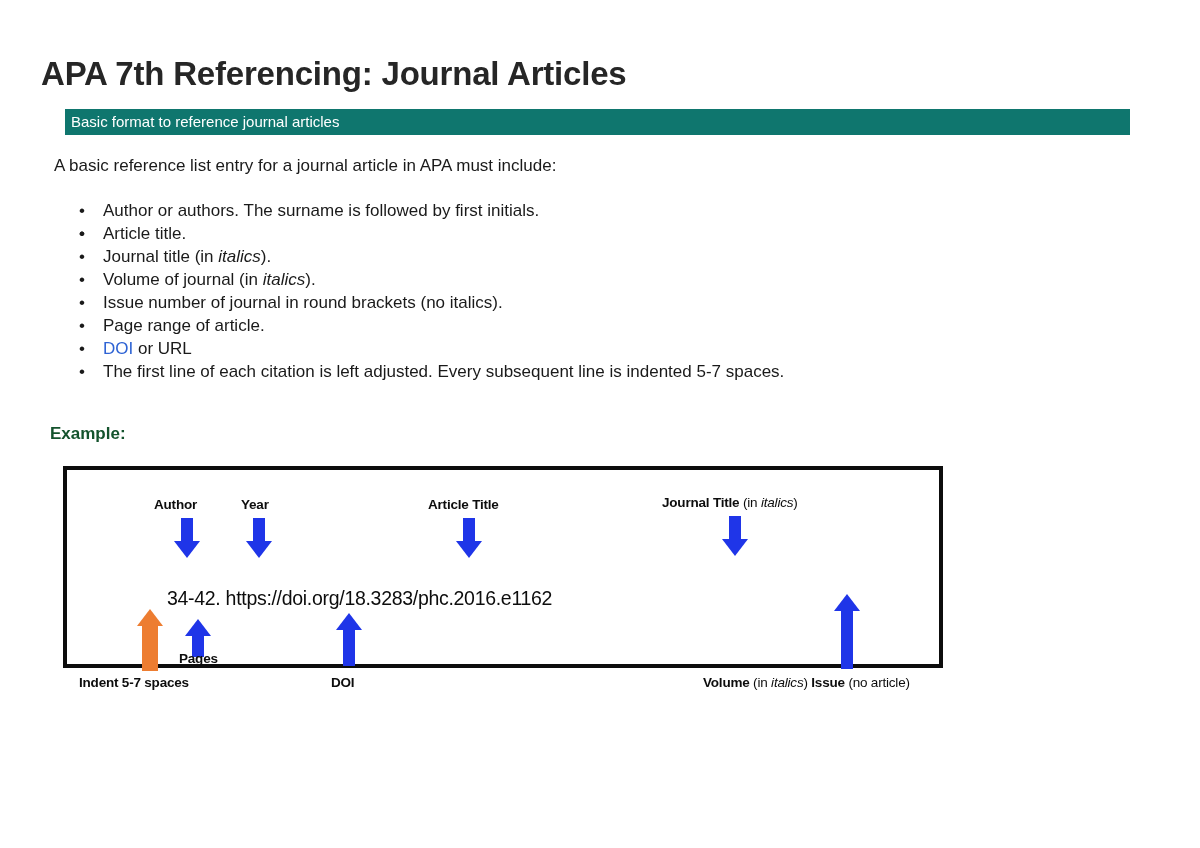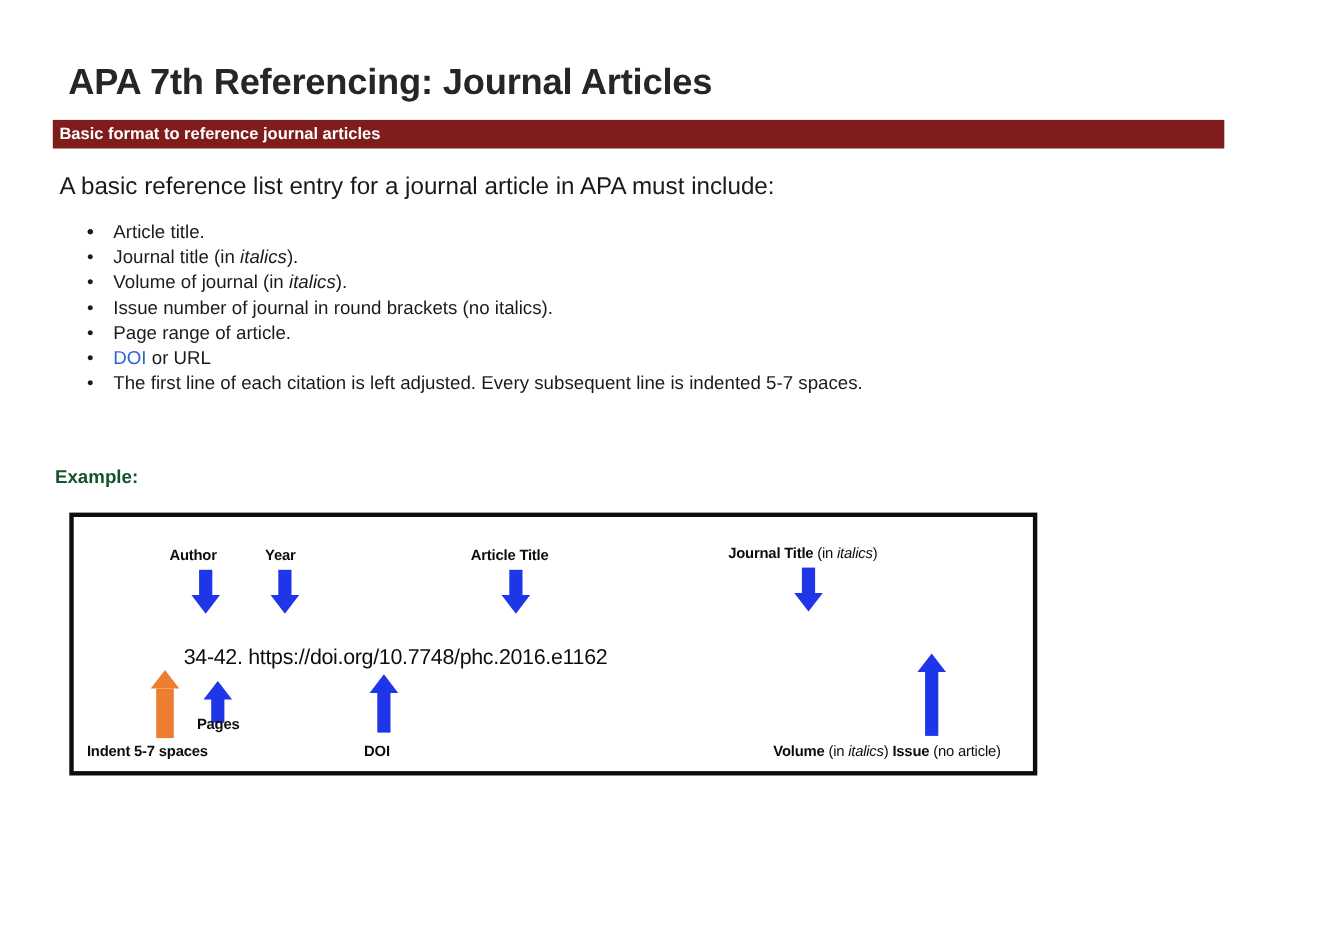--- a/index.html
+++ b/index.html
@@ -12,54 +12,53 @@
     height: 848px;
     position: relative;
     font-family: "Liberation Sans", sans-serif;
     color: #000000;
     overflow: hidden;
   }
 
   
   .page-title {
     position: absolute;
-    left: 62px;
+    left: 41px;
     top: 55px;
     font-size: 33px;
     font-weight: bold;
     letter-spacing: -0.2px;
     color: #262626;
     white-space: nowrap;
   }
 
   
   .section-bar {
     position: absolute;
-    left: 48px;
+    left: 65px;
     top: 109px;
     width: 1065px;
     height: 26px;
-    background: #7f1d1d;
-    font-weight: bold;
+    background: #0f766e;
   }
   .section-bar-label {
     position: absolute;
     left: 6px;
     top: 4px;
     font-size: 15px;
     color: #ffffff;
     white-space: nowrap;
   }
 
   
   .intro {
     position: absolute;
     left: 54px;
     top: 156px;
-    font-size: 22px;
+    font-size: 17px;
     color: #1a1a1a;
     white-space: nowrap;
   }
 
   
   .bullets {
     position: absolute;
     left: 70px;
     top: 199px;
     margin: 0;
@@ -93,21 +92,21 @@
     font-weight: bold;
     color: #14532d;
   }
 
   
   .example-box {
     position: absolute;
     left: 63px;
     top: 466px;
     width: 880px;
-    height: 239px;
+    height: 202px;
     border: 4px solid #0d0d0d;
     box-sizing: border-box;
     background: #ffffff;
     text-decoration: underline;
   }
 
   
   .annot {
     position: absolute;
     font-family: "Liberation Sans", sans-serif;
@@ -173,20 +172,21 @@
 
 <div class="section-bar">
   <div class="section-bar-label">Basic format to reference journal articles</div>
 </div>
 
 <div class="intro">A basic reference list entry for a journal article in APA must include:</div>
 
 <ul class="bullets">
   <li>
     <span class="dot">•</span>
+    <span>Author or authors. The surname is followed by first initials.</span>
   </li>
   <li>
     <span class="dot">•</span>
   </li>
   <li>
     <span class="dot">•</span>
     <span>Article title.</span>
   </li>
   <li>
     <span class="dot">•</span>
@@ -240,21 +240,21 @@
     <div class="shaft" style="height:26px;"></div>
       <div class="head"></div>
   </div>
 
   <div class="arrow down" style="left:653px; top:46px; width:30px; height:40px;">
     <div class="shaft" style="height:26px;"></div>
       <div class="head"></div>
   </div>
 
 
-  <div class="citation" style="left:100px; top:117px;">34-42. https://doi.org/10.7748/phc.2016.e1162</div>
+  <div class="citation" style="left:100px; top:117px;">34-42. https://doi.org/18.3283/phc.2016.e1162</div>
 
   <div class="arrow up orange" style="left:67px; top:139px; width:32px; height:62px;">
     <div class="head"></div>
       <div class="shaft" style="height:45px; width:16px;"></div>
   </div>
 
   <div class="arrow up" style="left:117px; top:149px; width:28px; height:38px;">
     <div class="head"></div>
       <div class="shaft" style="height:23px;"></div>
   </div>

